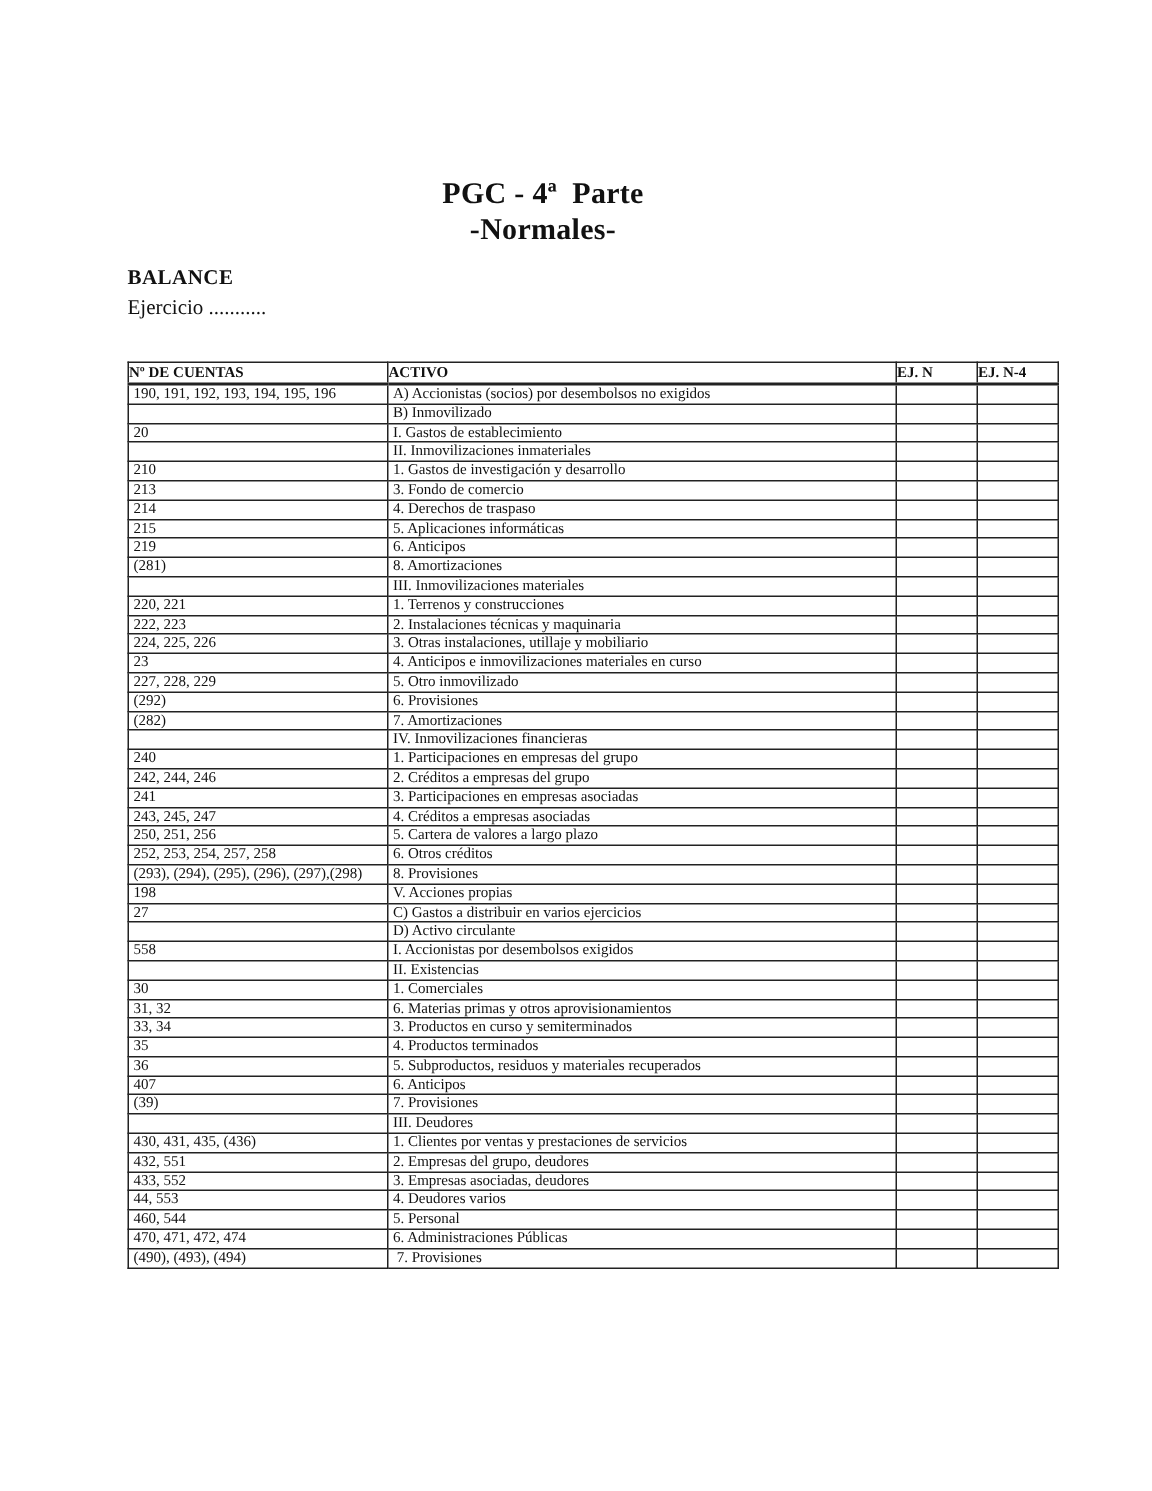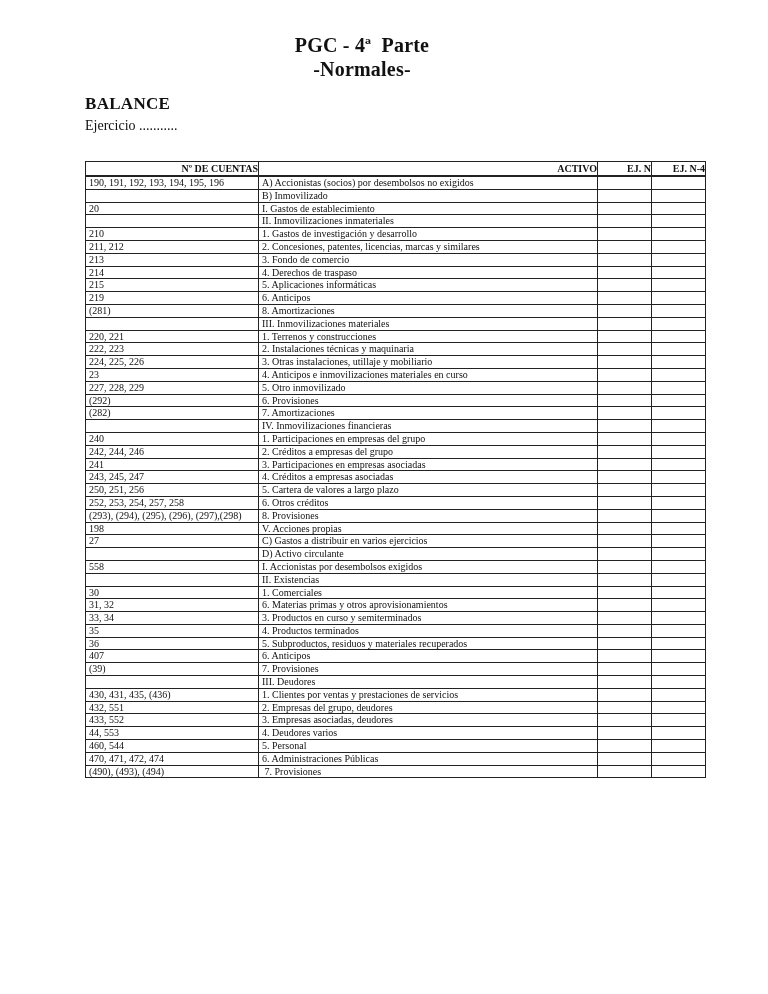--- a/index.html
+++ b/index.html
@@ -14,31 +14,31 @@
     color: #111111;
     overflow: hidden;
   }
   .page {
     width: 768px;
     height: 994px;
     background: #ffffff;
     position: relative;
   }
   .title-block {
-    padding-top: 34px;
+    padding-top: 118px;
     width: 724px;
     text-align: center;
     font-weight: bold;
     font-size: 20px;
     line-height: 23.5px;
     letter-spacing: 0.2px;
   }
   .balance-label {
     margin: 13px 0 0 85px;
-    font-size: 17px;
+    font-size: 14px;
     font-weight: bold;
     letter-spacing: 0.3px;
   }
   .ejercicio-label {
     margin: 4px 16px 0 85px;
     font-size: 14px;
   }
   table.balance {
     margin: 27px 0 0 85px;
     width: 620px;
@@ -47,21 +47,21 @@
   }
   table.balance col.c1 { width: 173px; }
   table.balance col.c2 { width: 339px; }
   table.balance col.c3 { width: 54px; }
   table.balance col.c4 { width: 54px; }
   table.balance th {
     border: 1px solid #222222;
     border-bottom-width: 2px;
     font-size: 10px;
     font-weight: bold;
-    text-align: right;
+    text-align: left;
     height: 13px;
     line-height: 13px;
     padding: 0;
     overflow: hidden;
     white-space: nowrap;
   }
   table.balance td {
     border: 1px solid #222222;
     font-size: 10px;
     height: 11.8px;
@@ -129,26 +129,20 @@
           <td></td>
           <td></td>
         </tr>
         <tr>
           <td>210</td>
           <td>1. Gastos de investigación y desarrollo</td>
           <td></td>
           <td></td>
         </tr>
         <tr>
-          <td>211, 212</td>
-          <td>2. Concesiones, patentes, licencias, marcas y similares</td>
-          <td></td>
-          <td></td>
-        </tr>
-        <tr>
           <td>213</td>
           <td>3. Fondo de comercio</td>
           <td></td>
           <td></td>
         </tr>
         <tr>
           <td>214</td>
           <td>4. Derechos de traspaso</td>
           <td></td>
           <td></td>

